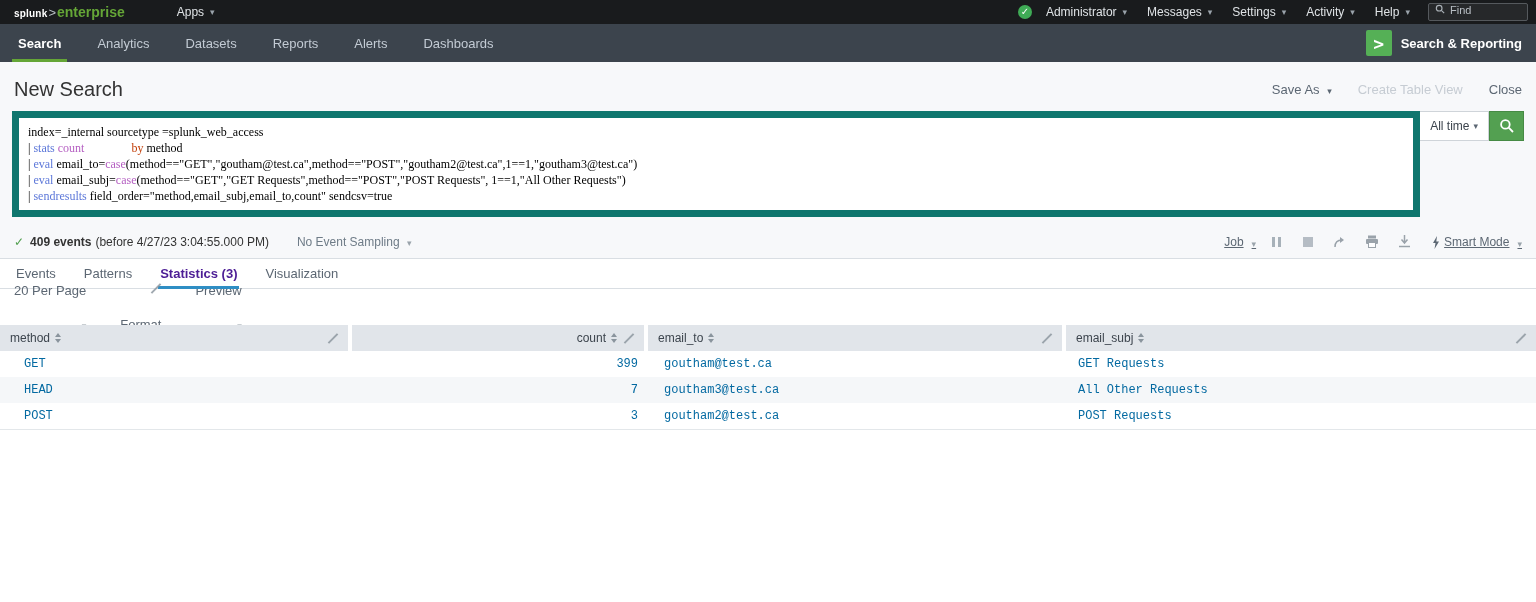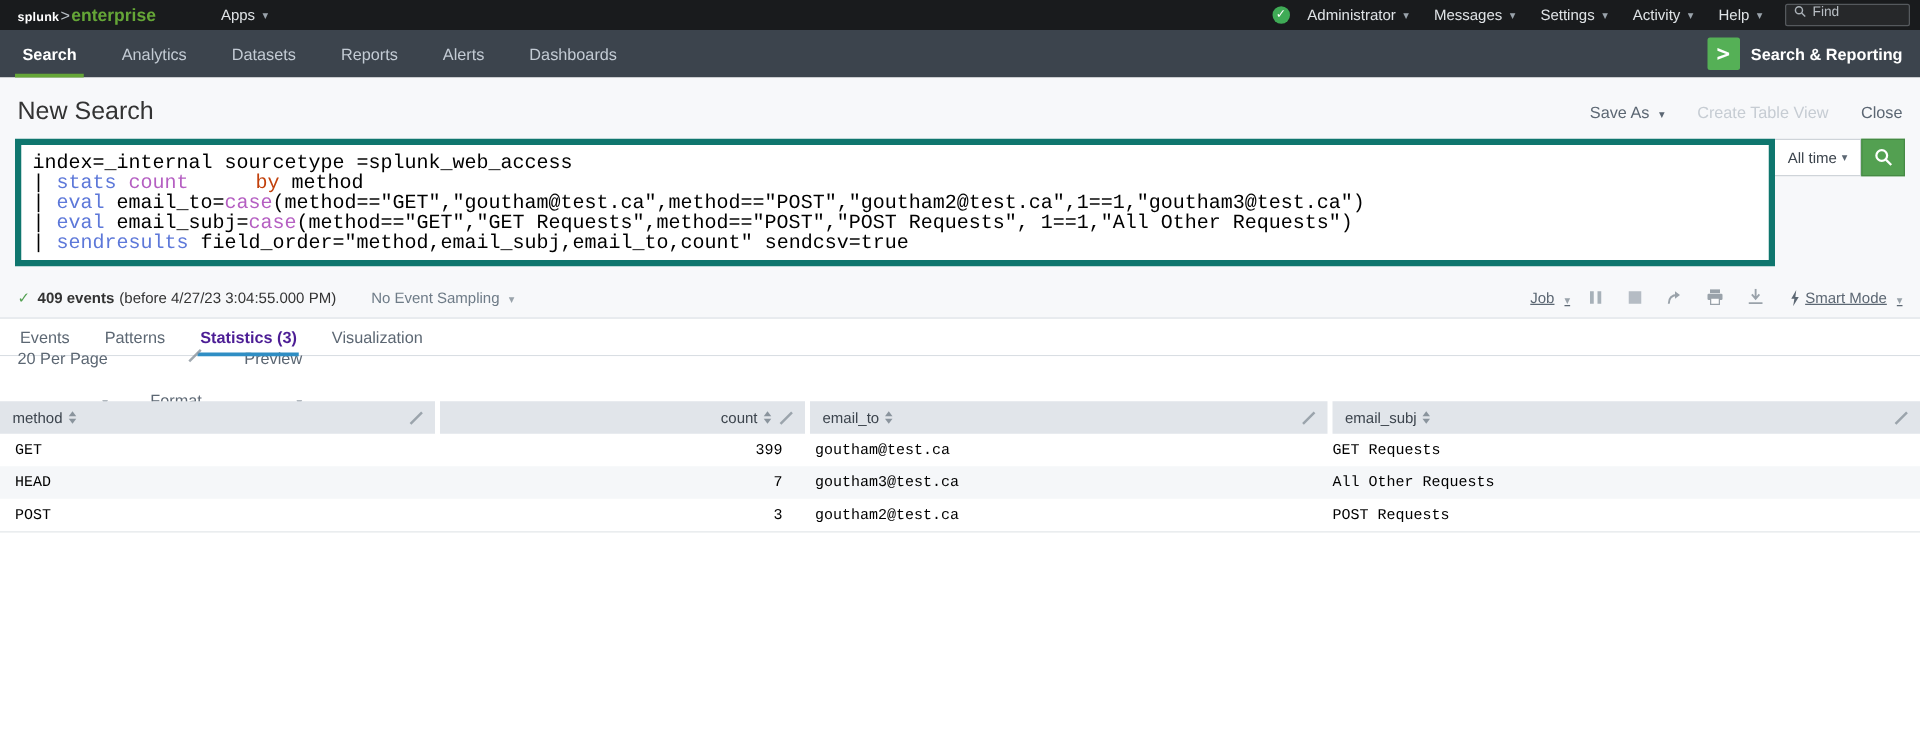--- a/index.html
+++ b/index.html
@@ -31,21 +31,21 @@
   
   .pagehead-wrap { background:#f7f8fa; }
   .pagehead { display:flex; align-items:center; padding:16px 14px 10px 14px; }
   .pagetitle { font-size:20px; color:#333; font-weight:500; }
   .pagehead .spacer { flex:1; }
   .headaction { font-size:13px; color:#5c6773; margin-left:26px; cursor:pointer; }
   .headaction.disabled { color:#c6ccd3; cursor:default; }
 
   
   .searchrow { display:flex; align-items:flex-start; padding:0 12px 8px 12px; background:#f7f8fa; }
-  .querybox { flex:1; background:#fff; border:5px solid #0f766e; min-height:92px; padding:6px 9px; font-family:Liberation Mono, monospace; font-size:16px; line-height:16px; color:#000; cursor:text; }
+  .querybox { flex:1; background:#fff; border:7px solid #0f766e; min-height:92px; padding:6px 9px; font-family:Liberation Serif, serif; font-size:12px; line-height:16px; color:#000; cursor:text; }
   .q-cmd { color:#5d78d9; }
   .q-func { color:#b55fc2; }
   .q-kw { color:#c2410c;margin-left:44px; }
   .timebtn { height:30px; background:#fff; border:1px solid #cfd4d9; border-left:none; display:flex; align-items:center; padding:0 10px; font-size:12px; color:#3c444d; cursor:pointer; white-space:nowrap; }
   .searchbtn { width:35px; height:30px; background:#53a051; border:1px solid #468a44; display:flex; align-items:center; justify-content:center; cursor:pointer; }
 
   
   .jobbar { display:flex; align-items:center; height:34px; padding:0 14px; background:#f7f8fa; border-bottom:1px solid #d9dee3; font-size:12px; color:#3c444d; }
   .jobbar .check { color:#53a051; margin-right:6px; font-size:12px; }
   .events-bold { font-weight:bold; color:#333; }
@@ -74,21 +74,21 @@
   .th { background:#e1e5ea; height:26px; display:flex; align-items:center; font-size:12px; color:#3c444d; padding:0 10px; cursor:pointer; }
   .th .lbl { margin-right:5px; }
   .th .push { flex:1; }
   .th.right { justify-content:flex-end; }
   .sortic { display:inline-flex; flex-direction:column; gap:2px; margin-right:6px; }
   .sortic i { width:0; height:0; border-left:3px solid transparent; border-right:3px solid transparent; }
   .sortic i.up { border-bottom:4px solid #8a949d; }
   .sortic i.dn { border-top:4px solid #8a949d; }
   .pencil { width:11px; height:11px; position:relative; opacity:.8; }
   .pencil::before { content:""; position:absolute; left:5px; top:-1px; width:2px; height:13px; background:#8a949d; transform:rotate(45deg); }
-  .tbl-row { display:grid; grid-template-columns:348px 292px 414px 1fr; height:26px; font-family:"Liberation Mono","DejaVu Sans Mono", monospace; font-size:12px; color:#000000; }
+  .tbl-row { display:grid; grid-template-columns:348px 292px 414px 1fr; height:26px; font-family:"Liberation Mono","DejaVu Sans Mono", monospace; font-size:12px; color:#0369a1;padding-left:12px; }
   .tbl-row:nth-child(even) { background:#f5f7f9; }
   .td { display:flex; align-items:center; padding:0 12px; cursor:pointer; }
   .td.right { justify-content:flex-end; padding-right:14px; }
   .tbl-foot { border-bottom:1px solid #e3e7ea; }
 </style>
 </head>
 <body>
 
 <div class="topbar">
   <div class="logo">

